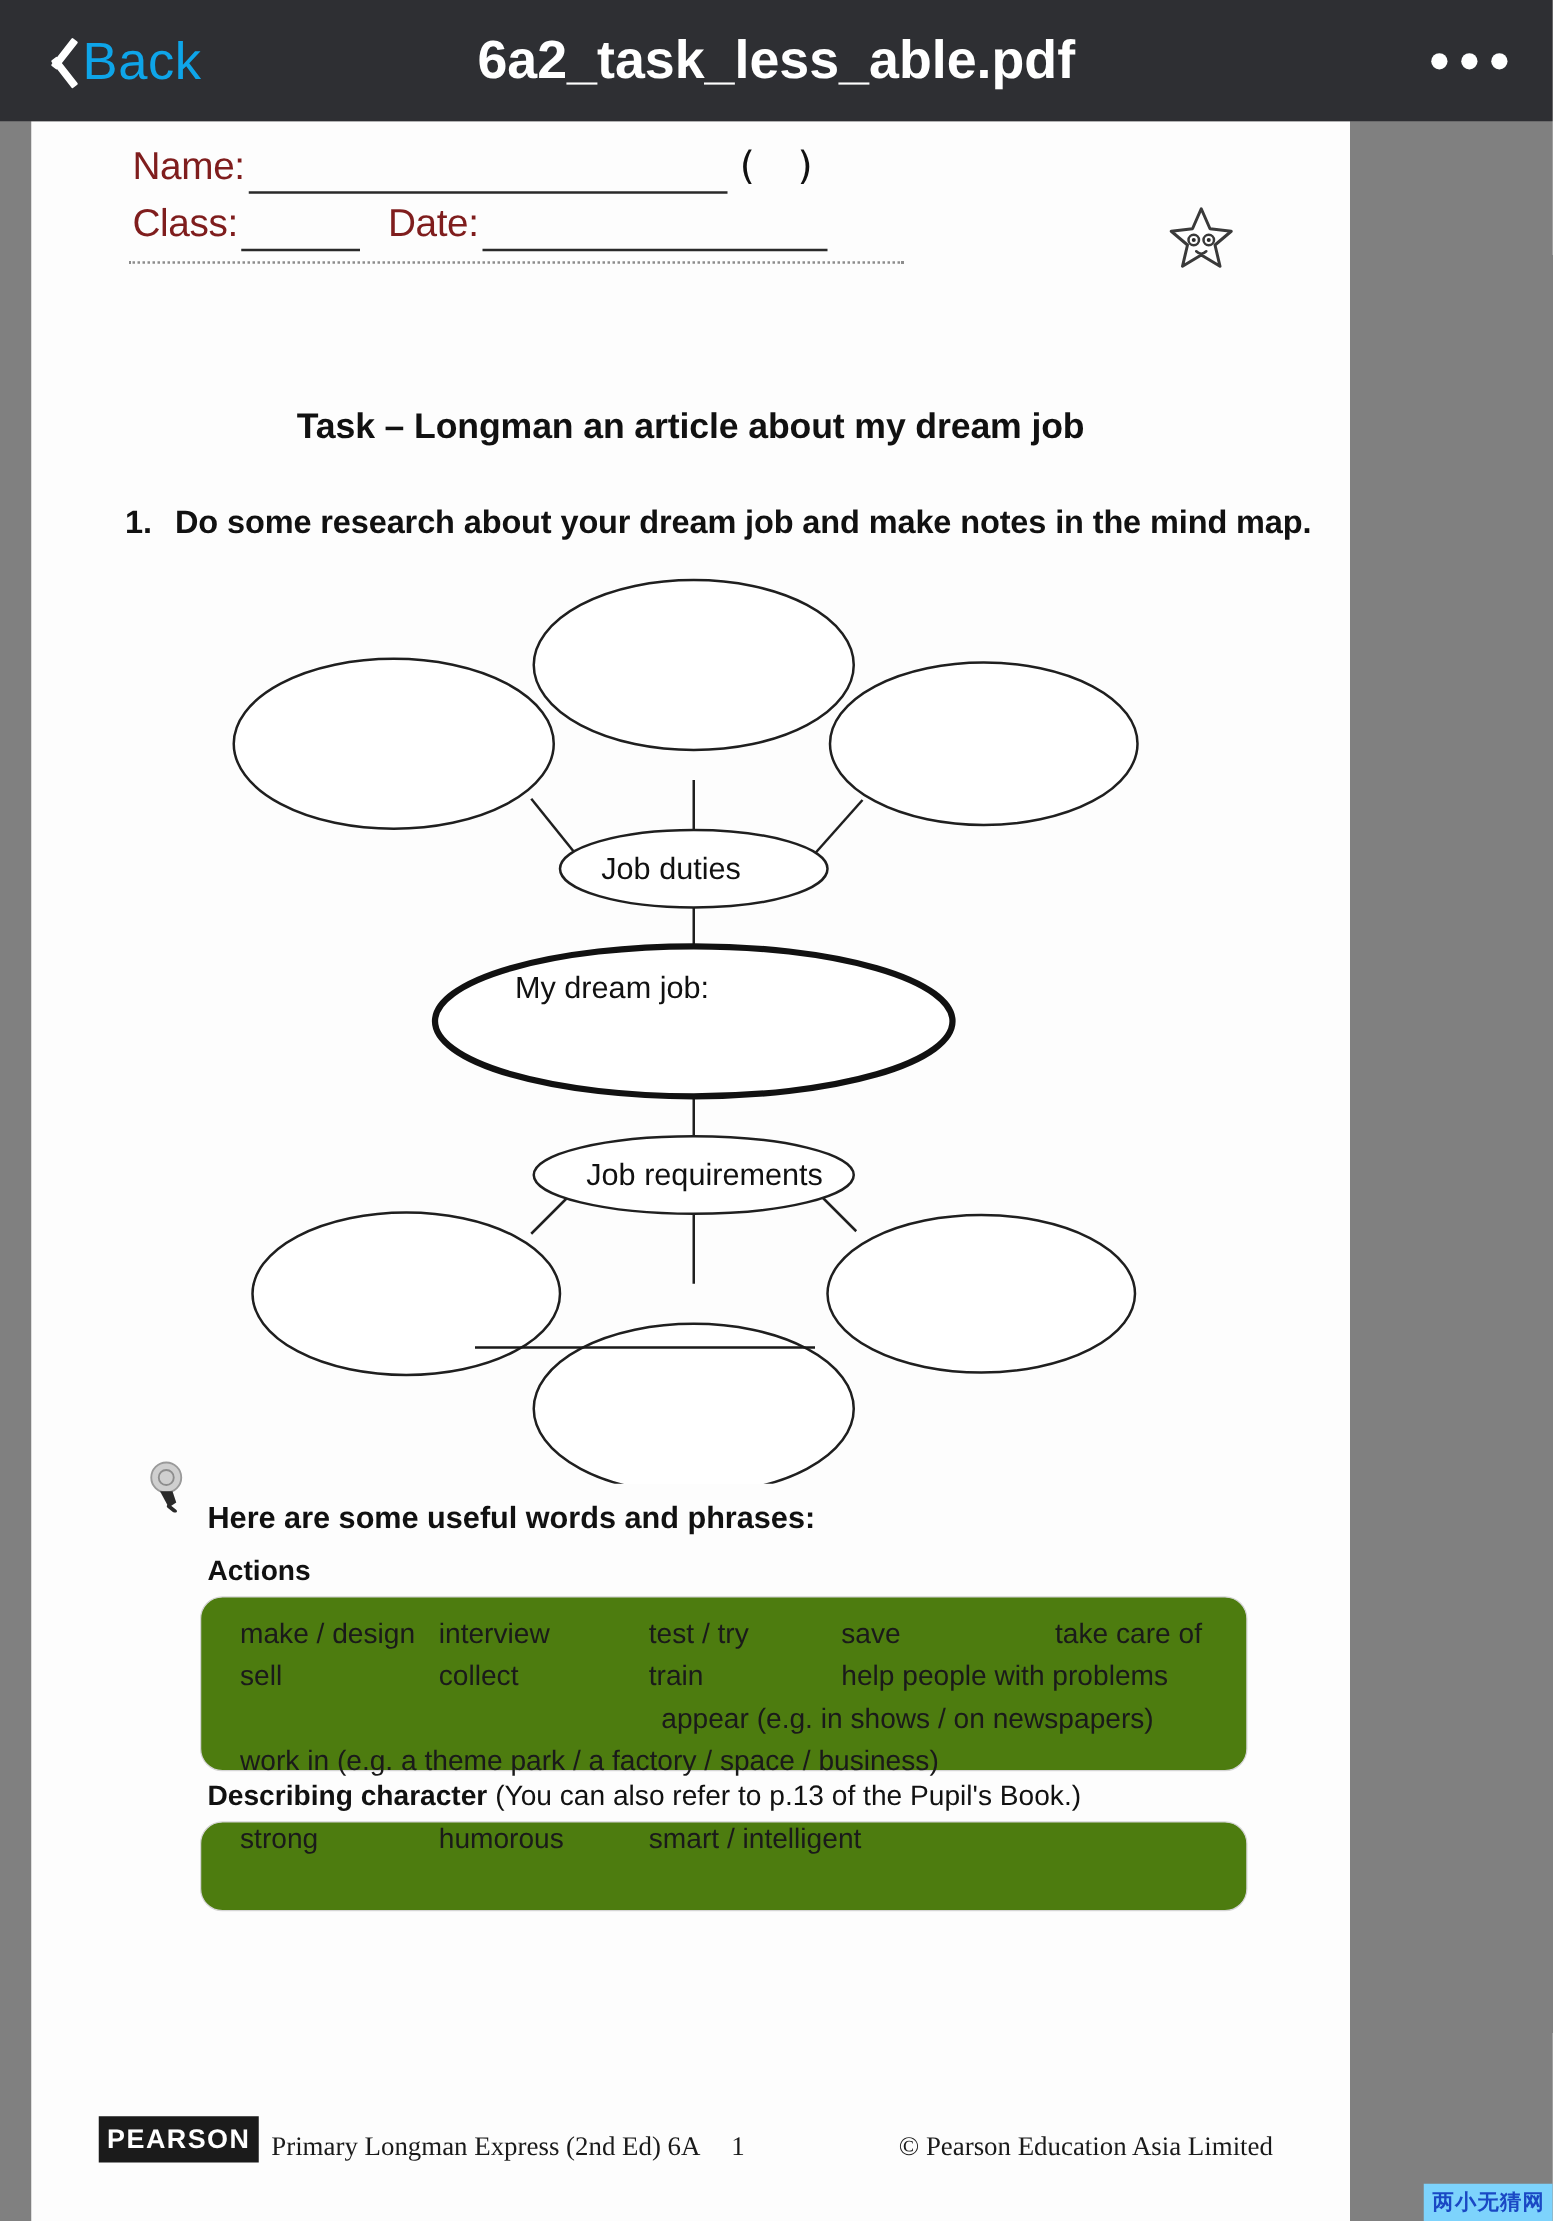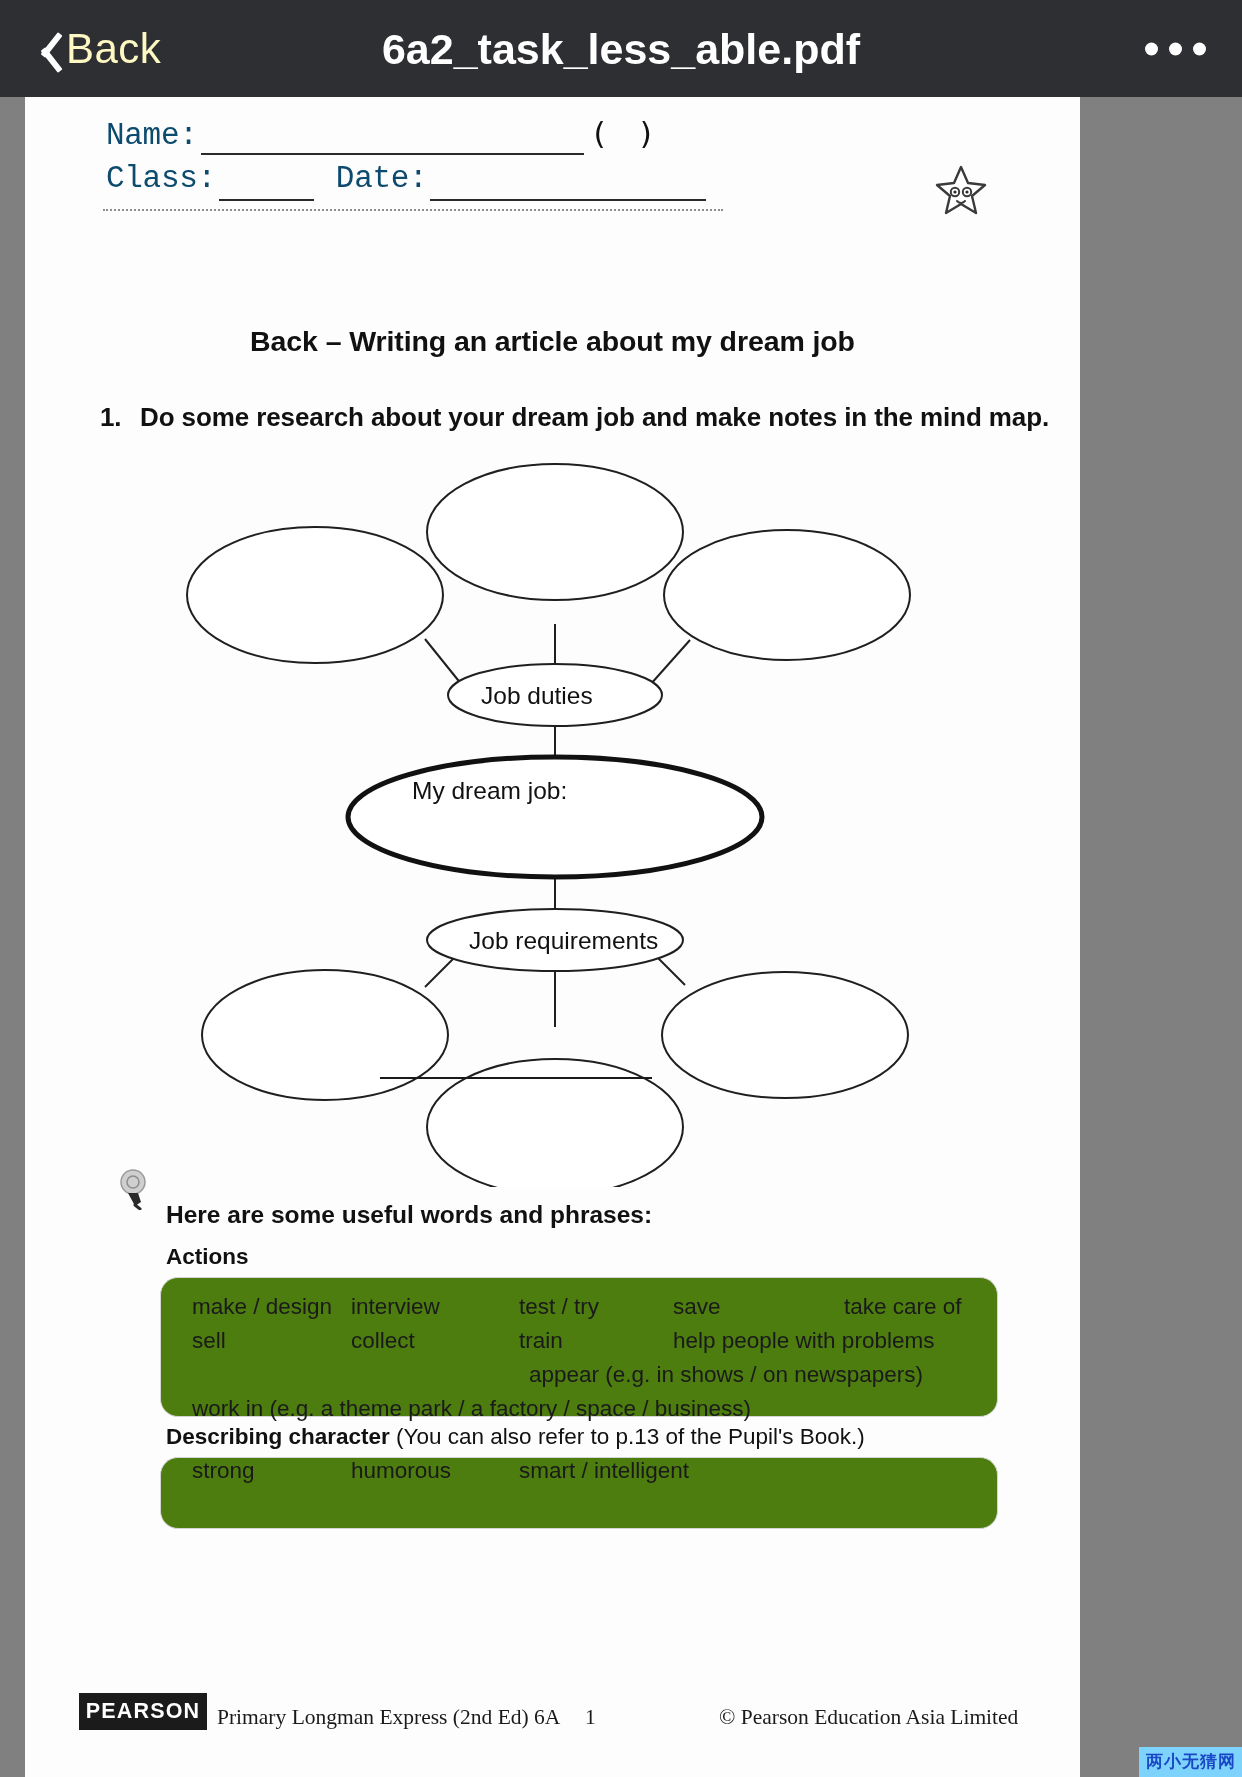--- a/index.html
+++ b/index.html
@@ -12,23 +12,23 @@
 
   
   .navbar {
     position: absolute; top: 0; left: 0;
     width: 1242px; height: 97px;
     background: #2e2f33;
     display: flex; align-items: center;
     z-index: 20;
   }
   .back-btn {
-    display: flex; align-items: flex-end;
+    display: flex; align-items: flex-start;
     margin-left: 26px;
-    color: #fef9c3;
+    color: #0ea5e9;
     cursor: pointer;
     user-select: none;
   }
   .chev {
     width: 34px; height: 46px;
     position: relative; margin-right: 6px;
   }
   .chev::before, .chev::after {
     content: ""; position: absolute; left: 14px;
     width: 6px; height: 28px; background: #fff; border-radius: 1px;
@@ -62,22 +62,22 @@
   }
   .sheet-inner { position: relative; width: 1055px; height: 1680px; }
 
   
   .namerow {
     position: absolute; left: 81px; top: 18px;
     width: 640px; height: 46px;
     display: flex; align-items: baseline;
   }
   .handlabel {
-    font-family: Liberation Mono, monospace;
-    font-size: 31px; color: #0c4a6e;
+    font-family: Liberation Sans, sans-serif;
+    font-size: 31px; color: #7f1d1d;
     letter-spacing: -.3px; white-space: nowrap;
   }
   .ruleline {
     border-bottom: 2px solid #2a2a2a;
     height: 1px; margin-left: 3px; align-self: flex-end; margin-bottom: 6px;
   }
   .paren { font-family:"DejaVu Sans",sans-serif; font-size: 31px; color:#111; margin-left: 10px; }
 
   .classrow {
     position: absolute; left: 81px; top: 64px;
@@ -233,21 +233,21 @@
 
   <svg class="star" viewBox="0 0 52 50">
     <path d="M26 2 L33 18 L50 20 L37 31 L41 48 L26 39 L11 48 L15 31 L2 20 L19 18 Z" fill="#ffffff" stroke="#3a3a3a" stroke-width="2.4" stroke-linejoin="round"></path>
     <circle cx="20" cy="27" r="4.2" fill="#fff" stroke="#3a3a3a" stroke-width="2"></circle>
     <circle cx="32" cy="27" r="4.2" fill="#fff" stroke="#3a3a3a" stroke-width="2"></circle>
     <circle cx="20" cy="27" r="1.6" fill="#2a2a2a"></circle>
     <circle cx="32" cy="27" r="1.6" fill="#2a2a2a"></circle>
     <path d="M22 36 q4 4 8 0" stroke="#3a3a3a" stroke-width="2" fill="none" stroke-linecap="round"></path>
   </svg>
 
-  <div class="task-title">Back – Writing an article about my dream job</div>
+  <div class="task-title">Task – Longman an article about my dream job</div>
   <div class="q1">
     <span class="num">1.</span><span>Do some research about your dream job and make notes in the mind map.</span>
   </div>
 
   <div class="mindmap">
     <svg width="1055" height="760" viewBox="0 0 1055 760">
       <g fill="none" stroke="#1f1f1f" stroke-width="2">
 
         <line x1="437" y1="258" x2="400" y2="212"></line>
         <line x1="530" y1="240" x2="530" y2="197"></line>

